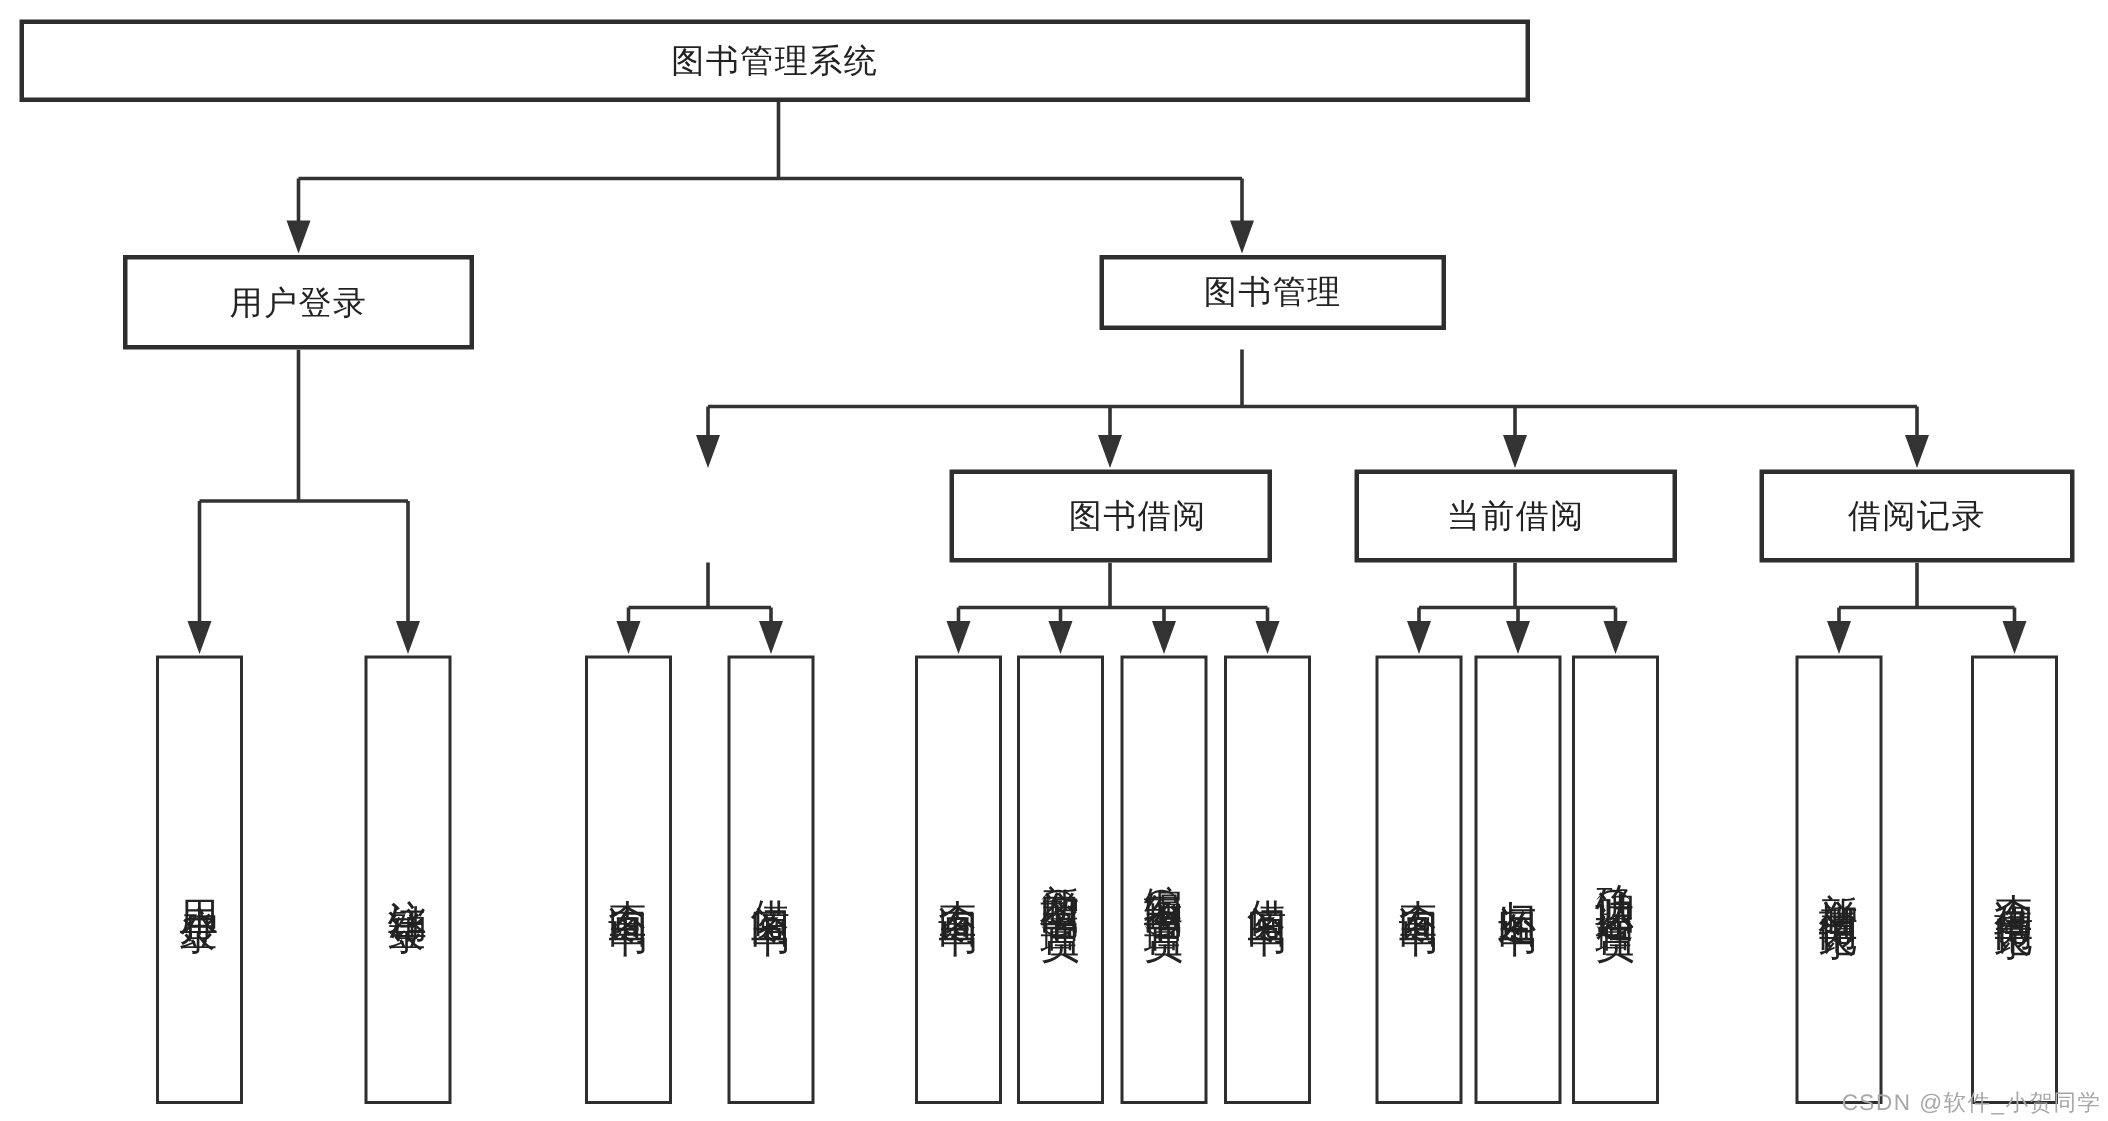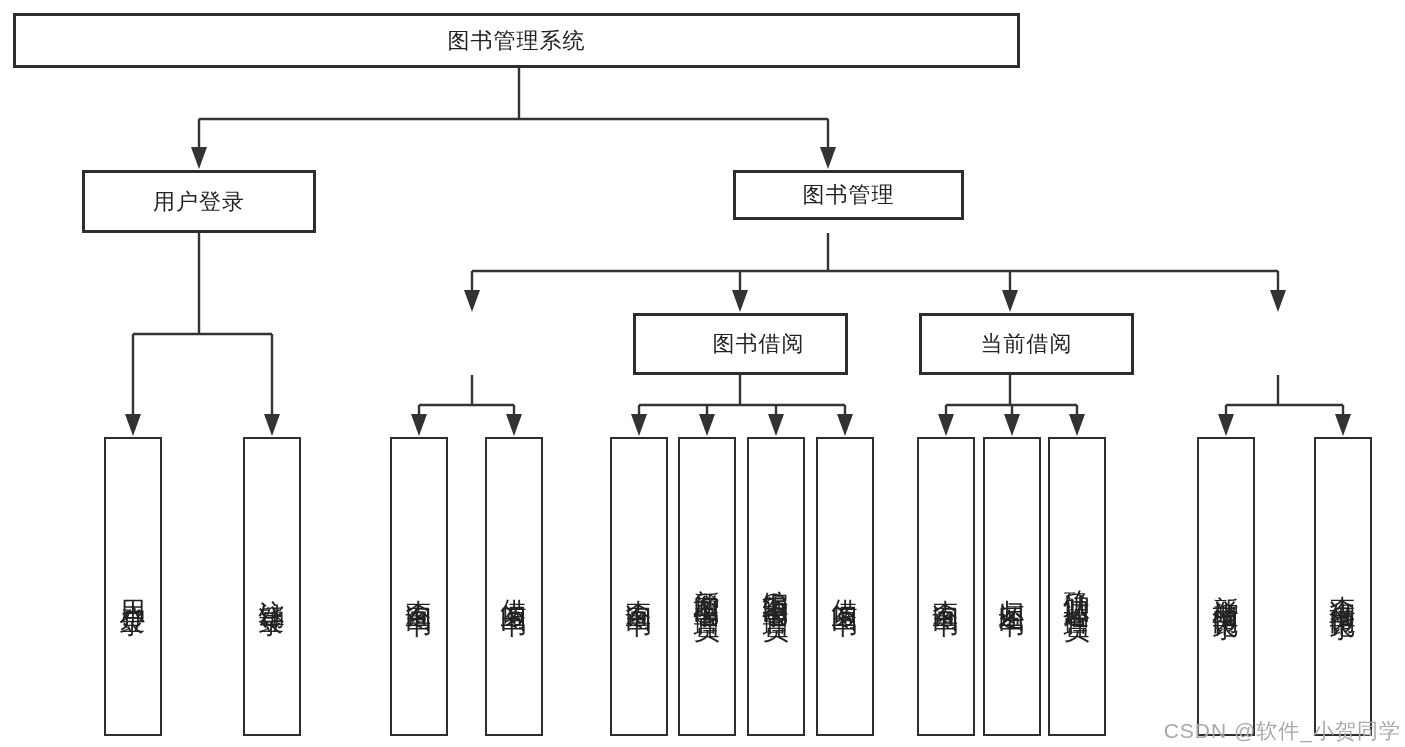--- a/index.html
+++ b/index.html
@@ -43,21 +43,21 @@
     text-orientation: mixed;
     font-size: 26px;
     letter-spacing: 4px;
     line-height: 1;
     white-space: nowrap;
   }
   .watermark {
     position: absolute;
     right: 4px;
     bottom: 2px;
-    font-size: 21px;
+    font-size: 15px;
     letter-spacing: 1px;
     color: #a8a8a8;
     z-index: 5;
     white-space: nowrap;
   }
 </style>
 </head>
 <body>
 
 <div class="stage">
@@ -110,21 +110,22 @@
       <polygon points="1335,414 1351,414 1343,436"></polygon>
     </g>
   </svg>
 
   <div class="hbox" style="left:13px; top:13px; width:1007px; height:55px;">图书管理系统</div>
 
   <div class="hbox" style="left:82px; top:170px; width:234px; height:63px;">用户登录</div>
   <div class="hbox" style="left:712px; top:170px; width:231px; height:50px;margin-left:21px;">图书管理</div>
 
   <div class="hbox" style="left:633px; top:313px; width:215px; height:62px;padding-left:36px;">图书借阅</div>
-  <div class="hbox" style="left:903px; top:313px; width:215px; height:62px;margin-left:16px;">当前借阅</div>
+  <div class="hbox" style="left:903px; top:313px; width:215px; height:62px;">当前借阅</div>
+  <div class="hbox" style="left:1173px; top:313px; width:210px; height:62px;">借阅记录</div>
 
   <div class="vbox" style="left:104px;">用户登录</div>
   <div class="vbox" style="left:243px;">注销登录</div>
 
   <div class="vbox" style="left:390px;">查询图书</div>
   <div class="vbox" style="left:485px;">借阅图书</div>
 
   <div class="vbox" style="left:610px;">查询图书</div>
   <div class="vbox" style="left:678px;">新增图书（管理员）</div>
   <div class="vbox" style="left:747px;">编辑图书（管理员）</div>

